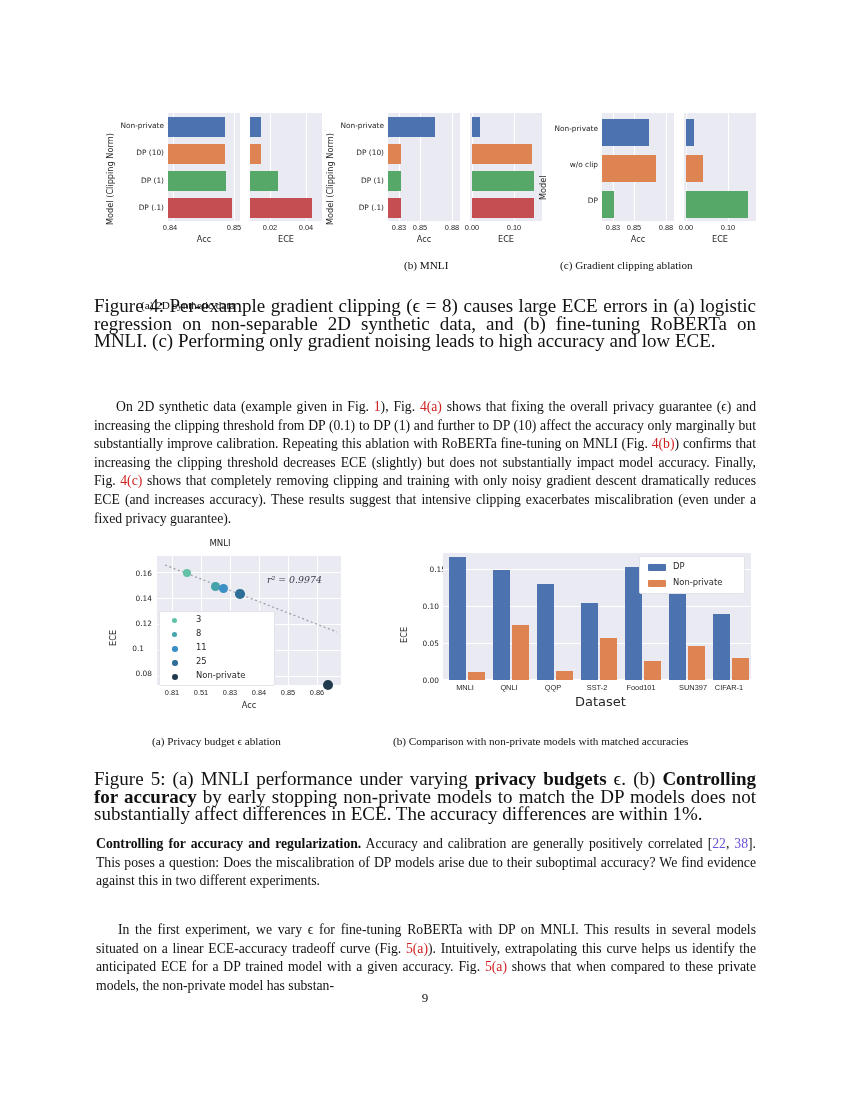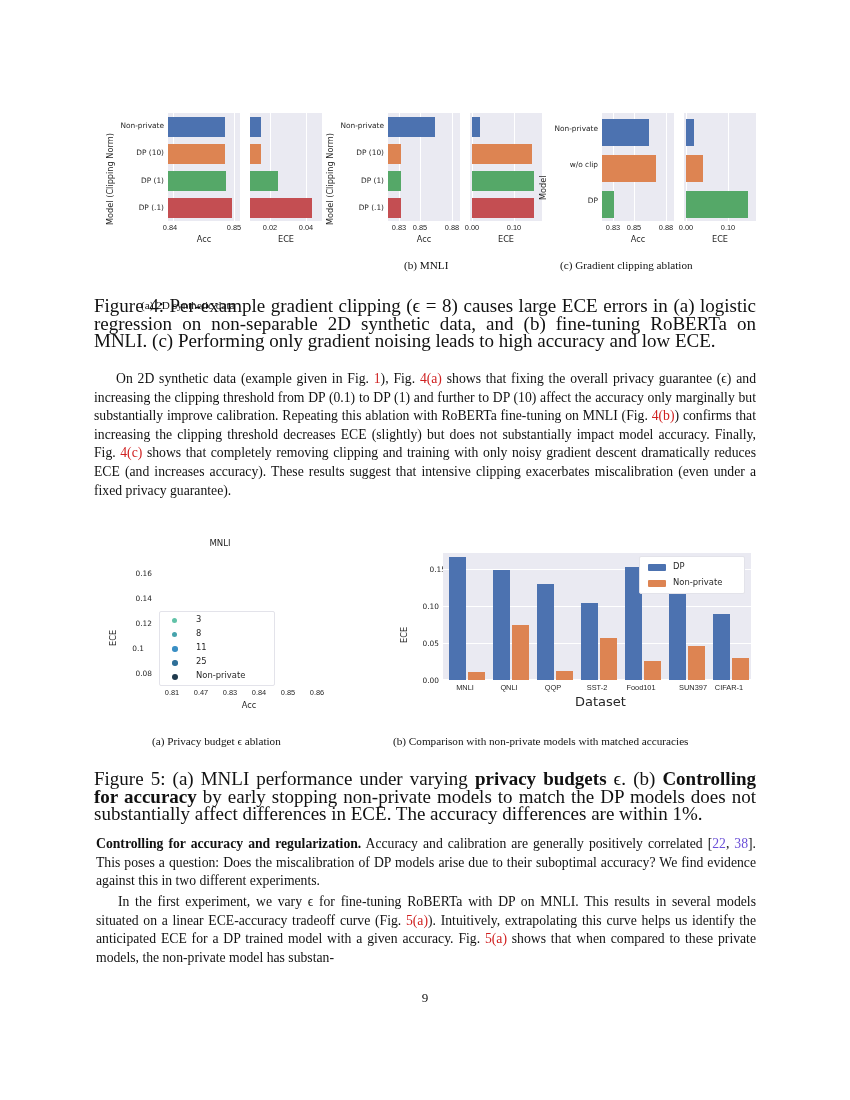--- a/index.html
+++ b/index.html
@@ -97,21 +97,21 @@
   }
   .para {
     position: absolute;
     font-family: "Liberation Serif", serif;
     font-size: 13.7px;
     line-height: 18.6px;
     color: #111;
     text-align: justify;
     text-indent: 0;
   }
-  .para.indent { text-indent: 22px; }
+  .para.indent { text-indent: 22px; margin-top: 28px; }
   .ref { color: #d02020; }
   .cite { color: #6a4fd8; }
   .bold { font-weight: bold; }
   .pageno {
     position: absolute;
     font-family: "Liberation Serif", serif;
     font-size: 13px;
     color: #111;
     width: 850px;
     text-align: center;
@@ -262,40 +262,67 @@
     <div class="plottitle" style="left:60px; top:0px; width:120px;">MNLI</div>
 
     <div class="axtitle-rot" style="left:8px; top:108px;">ECE</div>
 
     <div class="ylab" style="left:12px; top:31px; width:40px;">0.16</div>
     <div class="ylab" style="left:12px; top:56px; width:40px;">0.14</div>
     <div class="ylab" style="left:12px; top:81px; width:40px;">0.12</div>
     <div class="ylab" style="left:4px; top:106px; width:40px;">0.1</div>
     <div class="ylab" style="left:12px; top:131px; width:40px;">0.08</div>
 
+    <div class="plotbg" style="left:57px; top:18px; width:184px; height:129px;">
+
+      <div class="gridline-v" style="left:15px; top:0; height:129px;"></div>
+      <div class="gridline-v" style="left:44px; top:0; height:129px;"></div>
+      <div class="gridline-v" style="left:73px; top:0; height:129px;"></div>
+      <div class="gridline-v" style="left:102px; top:0; height:129px;"></div>
+      <div class="gridline-v" style="left:131px; top:0; height:129px;"></div>
+      <div class="gridline-v" style="left:160px; top:0; height:129px;"></div>
+
+      <div class="gridline-h" style="left:0; top:16px; width:184px;"></div>
+      <div class="gridline-h" style="left:0; top:42px; width:184px;"></div>
+      <div class="gridline-h" style="left:0; top:68px; width:184px;"></div>
+      <div class="gridline-h" style="left:0; top:94px; width:184px;"></div>
+      <div class="gridline-h" style="left:0; top:120px; width:184px;"></div>
+
+      <svg width="184" height="129" style="position:absolute; left:0; top:0;">
+        <line x1="8" y1="9" x2="180" y2="76" stroke="#9a9aa8" stroke-width="1.2" stroke-dasharray="2,2.6"></line>
+      </svg>
+
+      <div class="dot" style="left:26px; top:13px; width:8px; height:8px; background:#61c2a8;"></div>
+      <div class="dot" style="left:54px; top:26px; width:8.5px; height:8.5px; background:#46a3ac;"></div>
+      <div class="dot" style="left:62px; top:28px; width:9px; height:9px; background:#3a8fc4;"></div>
+      <div class="dot" style="left:78px; top:33px; width:9.5px; height:9.5px; background:#2e6f98;"></div>
+      <div class="dot" style="left:166px; top:124px; width:10px; height:10px; background:#1f3a4d;"></div>
+
+      <div class="r2" style="left:110px; top:18px;">r² = 0.9974</div>
+    </div>
 
     <div class="legendbox" style="left:59px; top:73px; width:114px; height:73px;">
       <div class="legswatch dot" style="left:12px; top:6px; width:5px; height:5px; background:#61c2a8;"></div>
       <div class="legtext" style="left:36px; top:2px;">3</div>
 
       <div class="legswatch dot" style="left:12px; top:20px; width:5px; height:5px; background:#46a3ac;"></div>
       <div class="legtext" style="left:36px; top:16px;">8</div>
 
       <div class="legswatch dot" style="left:12px; top:34px; width:5.5px; height:5.5px; background:#3a8fc4;"></div>
       <div class="legtext" style="left:36px; top:30px;">11</div>
 
       <div class="legswatch dot" style="left:12px; top:48px; width:5.5px; height:5.5px; background:#2e6f98;"></div>
       <div class="legtext" style="left:36px; top:44px;">25</div>
 
       <div class="legswatch dot" style="left:12px; top:62px; width:6px; height:6px; background:#1f3a4d;"></div>
       <div class="legtext" style="left:36px; top:58px;">Non-private</div>
     </div>
 
     <div class="xtick" style="left:58px; top:150px; width:28px;">0.81</div>
-    <div class="xtick" style="left:87px; top:150px; width:28px;">0.47</div>
+    <div class="xtick" style="left:87px; top:150px; width:28px;">0.51</div>
     <div class="xtick" style="left:116px; top:150px; width:28px;">0.83</div>
     <div class="xtick" style="left:145px; top:150px; width:28px;">0.84</div>
     <div class="xtick" style="left:174px; top:150px; width:28px;">0.85</div>
     <div class="xtick" style="left:203px; top:150px; width:28px;">0.86</div>
     <div class="axtitle" style="left:125px; top:162px; width:48px;">Acc</div>
   </div>
 
   <div class="panel" style="left:395px; top:538px; width:370px; height:185px;">
     <div class="axtitle-rot" style="left:4px; top:105px;">ECE</div>
 

